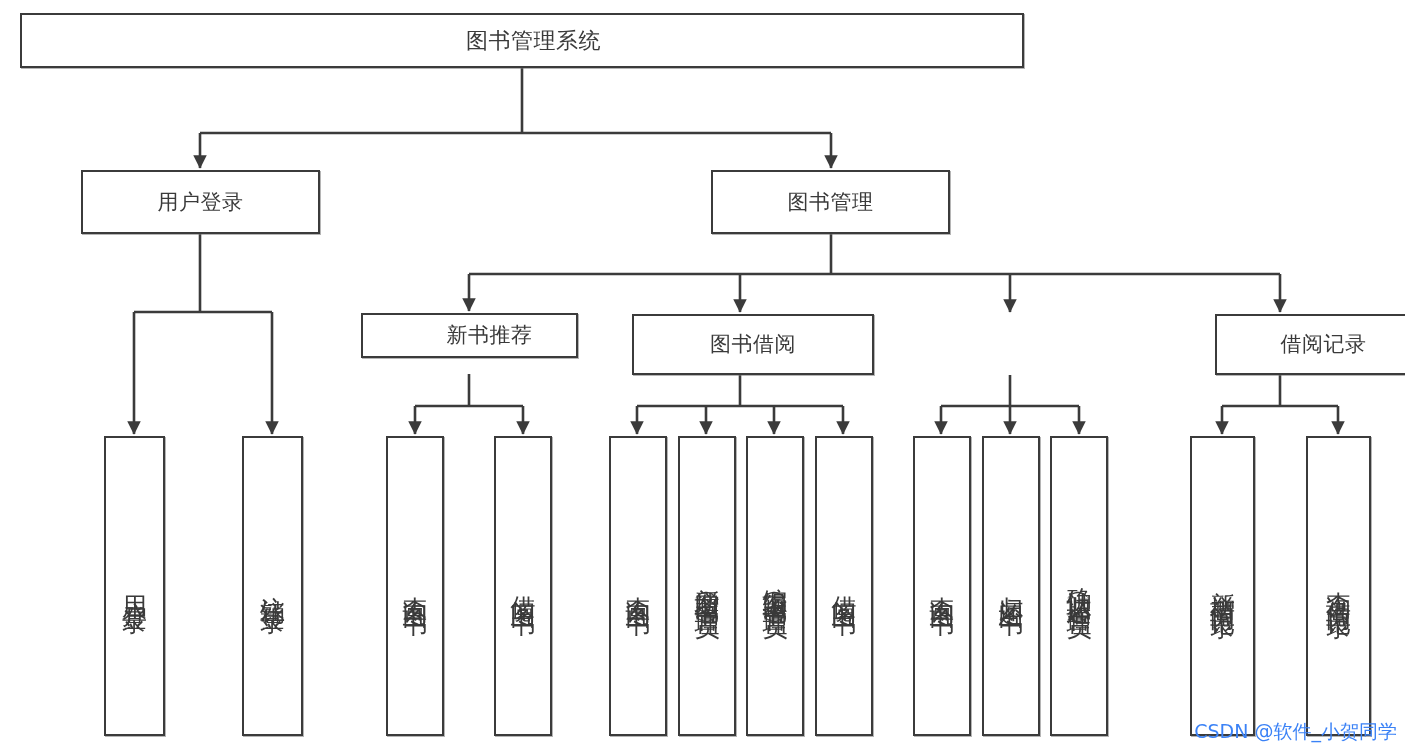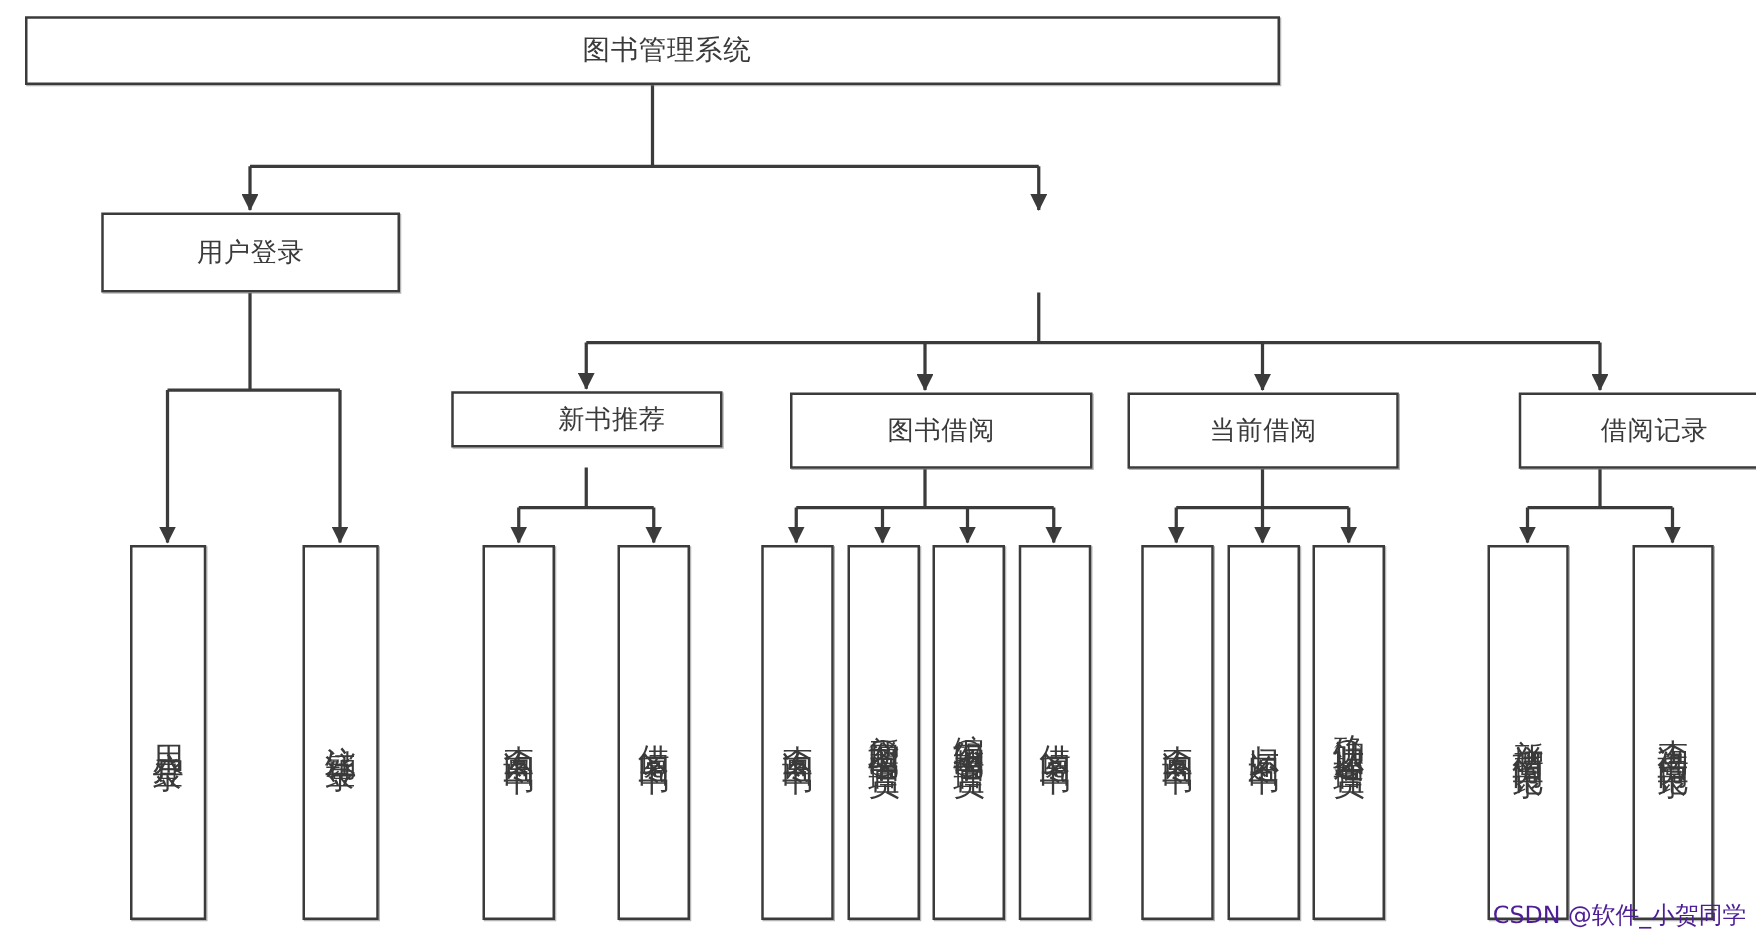--- a/index.html
+++ b/index.html
@@ -43,21 +43,21 @@
     letter-spacing:5px;
     line-height:1;
     white-space:nowrap;
   }
   .node.leaf.tall .lbl{font-size:25px;letter-spacing:4px;}
 
   #watermark{
     position:absolute;
     right:8px;bottom:2px;
     font-size:19px;
-    color:#4c1d95;
+    color:#3b82f6;
     white-space:nowrap;
     pointer-events:none;
     text-align:center;
   }
 </style>
 </head>
 <body>
 
 <div id="diagram-root">
 
@@ -114,29 +114,29 @@
     </g>
   </svg>
 
   <div class="node root" style="left:20px;top:13px;width:1004px;height:55px;padding-left:23px;">
     <span class="lbl">图书管理系统</span>
   </div>
 
   <div class="node h" style="left:81px;top:170px;width:239px;height:64px;">
     <span class="lbl">用户登录</span>
   </div>
+  <div class="node h" style="left:711px;top:170px;width:239px;height:64px;">
+    <span class="lbl">图书管理</span>
+  </div>
 
   <div class="node h" style="left:361px;top:313px;width:217px;height:45px;padding-left:40px;">
     <span class="lbl">新书推荐</span>
   </div>
   <div class="node h" style="left:632px;top:314px;width:242px;height:61px;">
     <span class="lbl">图书借阅</span>
-  </div>
-  <div class="node h" style="left:902px;top:314px;width:217px;height:61px;">
-    <span class="lbl">当前借阅</span>
   </div>
   <div class="node h" style="left:1171px;top:314px;width:217px;height:61px;margin-left:44px;">
     <span class="lbl">借阅记录</span>
   </div>
 
   <div class="node leaf" style="left:104px;top:436px;width:61px;height:300px;">
     <span class="lbl">用户登录</span>
   </div>
   <div class="node leaf" style="left:242px;top:436px;width:61px;height:300px;">
     <span class="lbl">注销登录</span>

